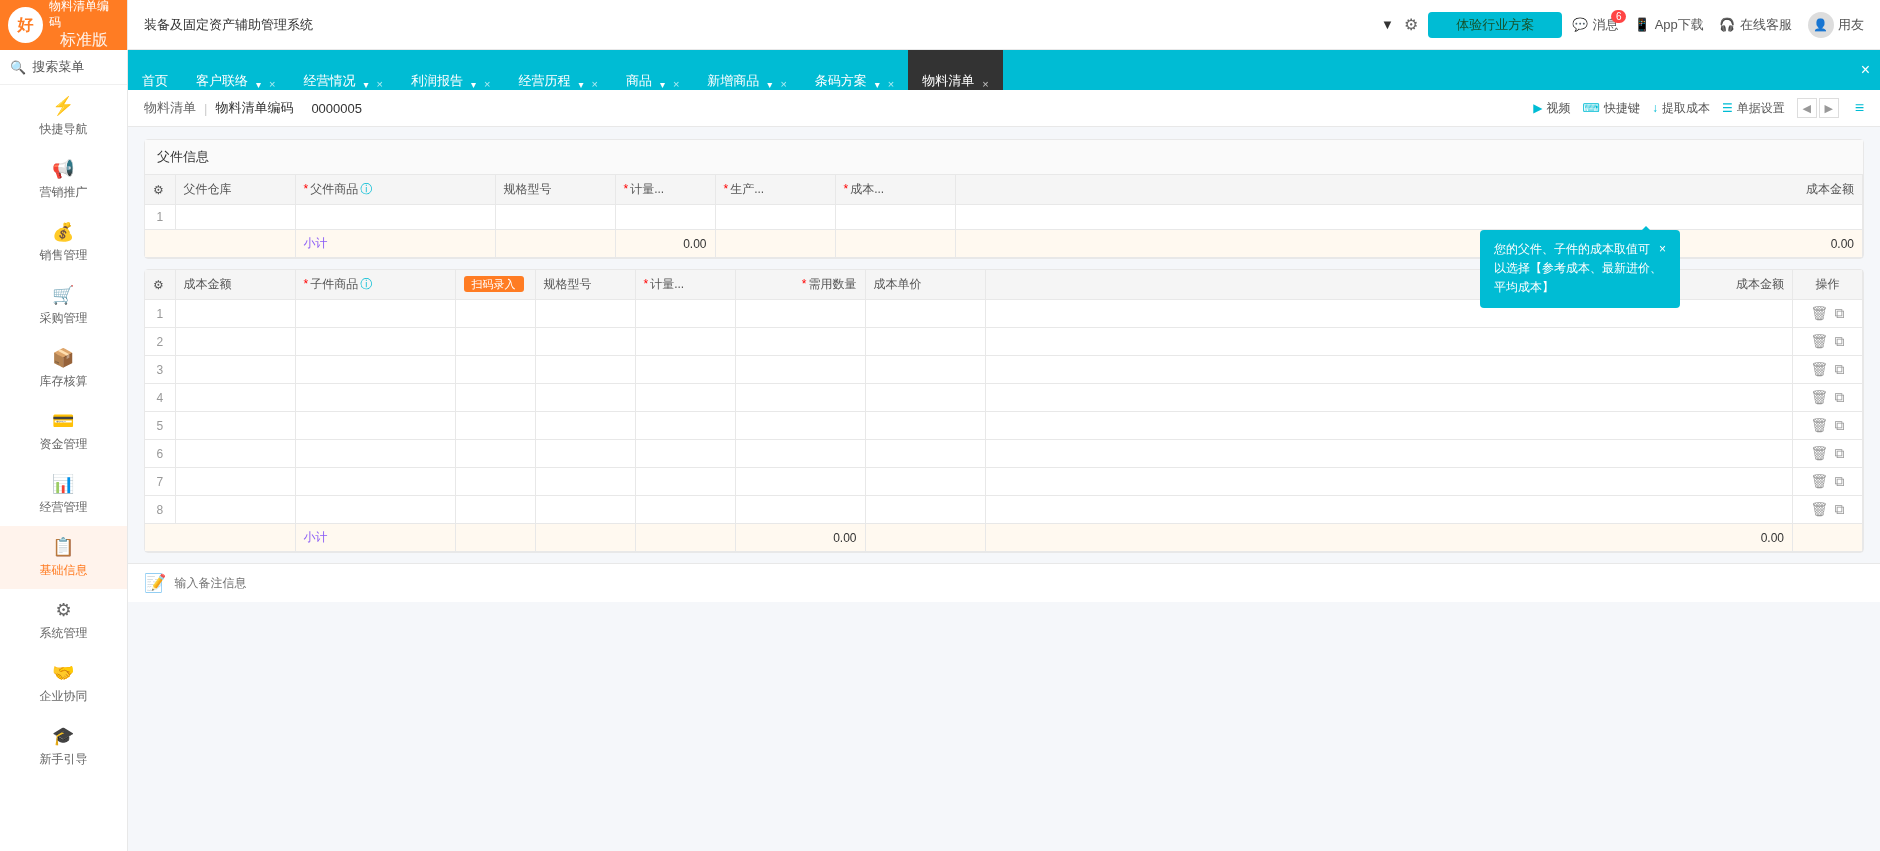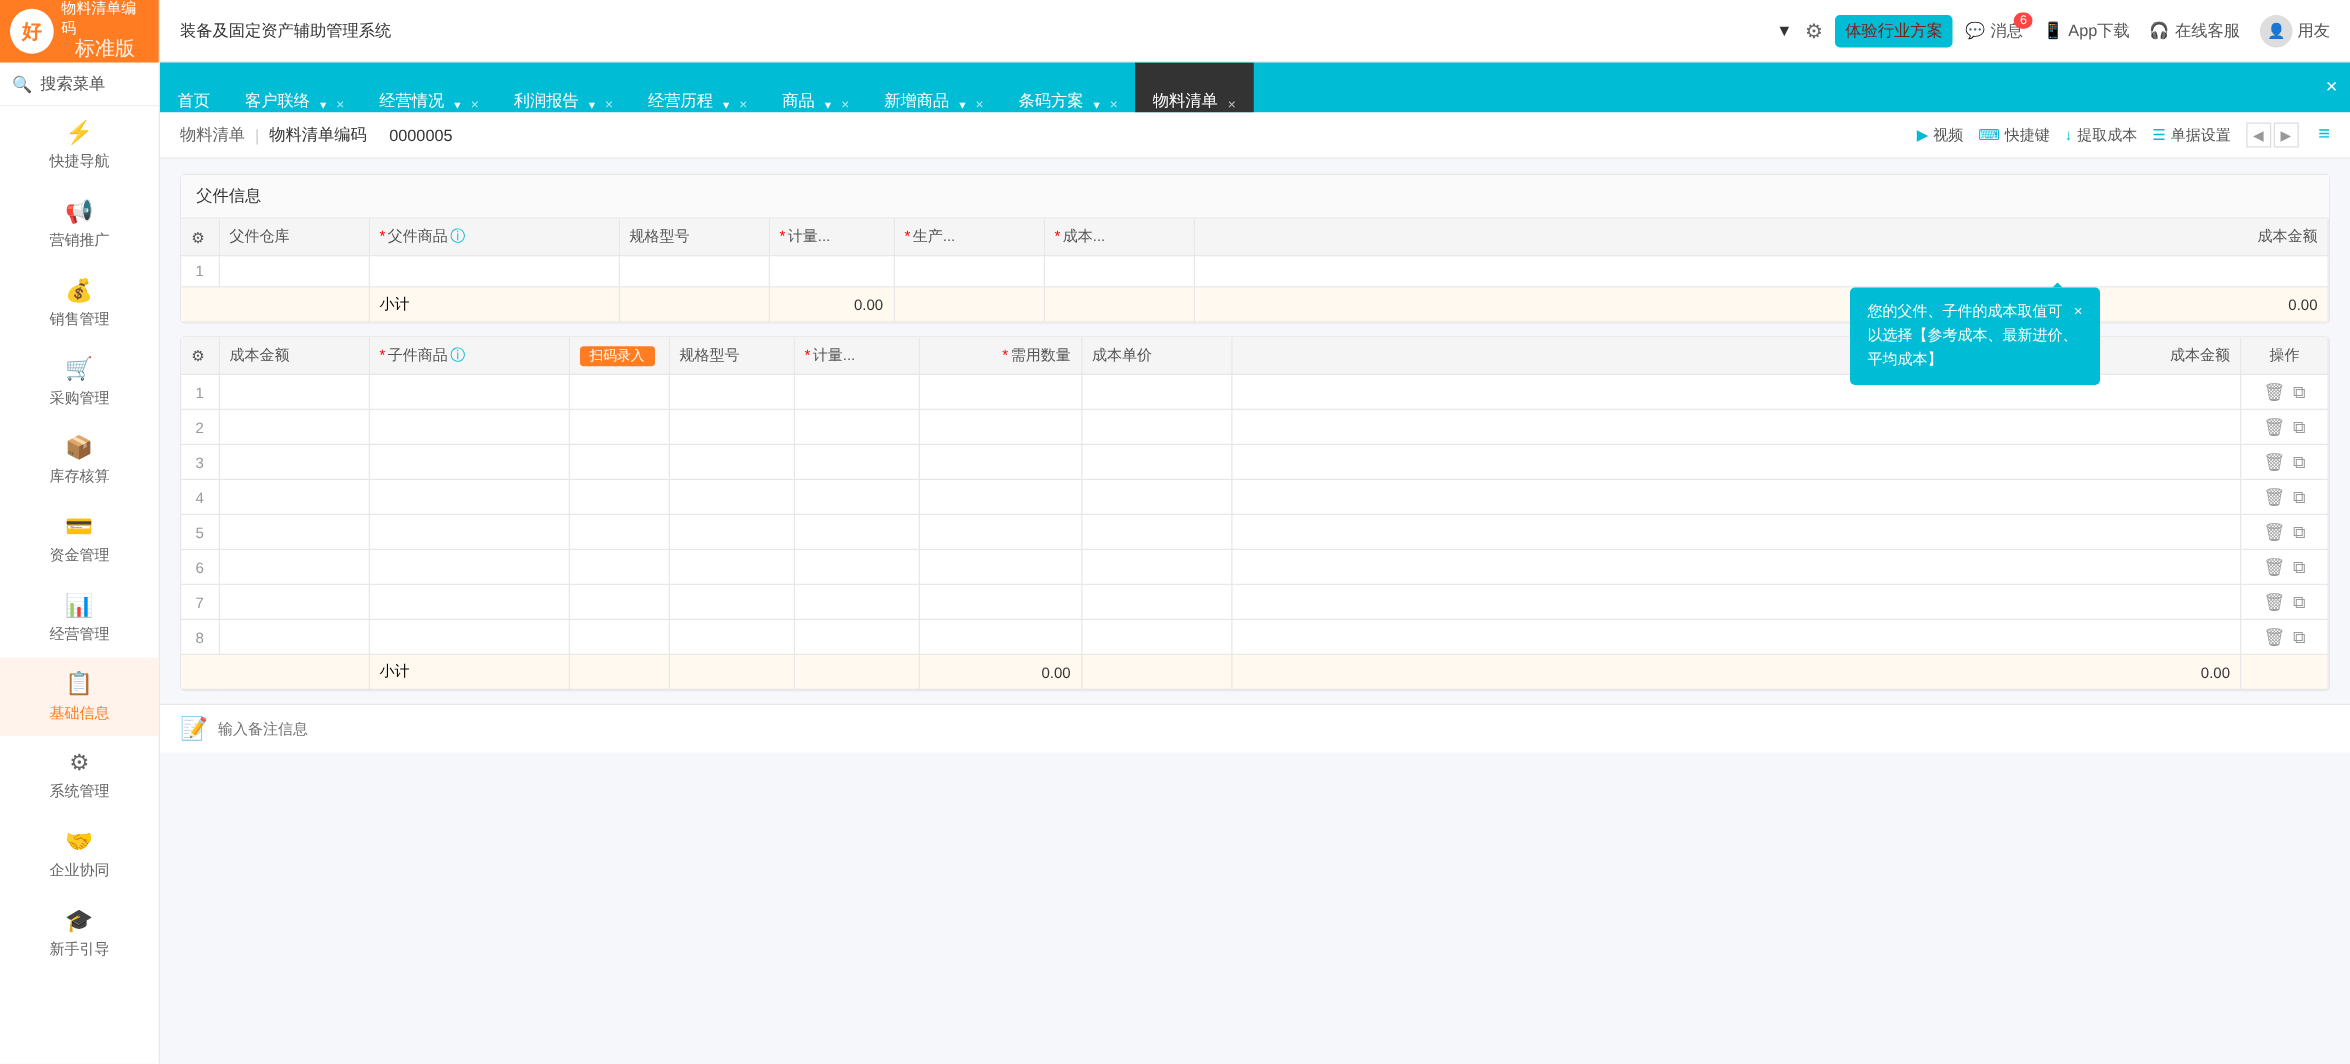--- a/index.html
+++ b/index.html
@@ -17,21 +17,21 @@
     .sidebar-item .icon { font-size: 18px; }
 
     
     .main { flex: 1; display: flex; flex-direction: column; overflow: hidden; }
 
     
     .topbar { height: 50px; background: #fff; display: flex; align-items: center; padding: 0 16px; border-bottom: 1px solid #e8e8e8; gap: 10px; justify-content: space-between; }
     .topbar-title { font-size: 13px; color: #333; flex: 1; }
     .topbar-dropdown { display: flex; align-items: center; gap: 4px; cursor: pointer; color: #333; }
     .topbar-settings { color: #666; cursor: pointer; font-size: 16px; }
-    .topbar-trial { background: #00bcd4; color: #7f1d1d; padding: 4px 8px; border-radius: 4px; font-size: 13px; cursor: pointer; }
+    .topbar-trial { background: #00bcd4; color: #14532d; padding: 4px 28px; border-radius: 4px; font-size: 13px; cursor: pointer; }
     .topbar-right { display: flex; align-items: center; gap: 16px; margin-left: auto; }
     .topbar-right-item { display: flex; align-items: center; gap: 4px; color: #555; cursor: pointer; font-size: 13px; position: relative; }
     .badge { background: #f44; color: #fff; border-radius: 10px; font-size: 10px; padding: 1px 5px; position: absolute; top: -6px; right: -8px; }
     .avatar { width: 26px; height: 26px; background: #ddd; border-radius: 50%; display: flex; align-items: center; justify-content: center; font-size: 12px; }
 
     
     .tabbar { background: #00bcd4; display: flex; align-items: center; padding: 0; height: 40px; overflow: hidden; }
     .tabbar-item { padding: 0 14px; height: 40px; display: flex; align-items: flex-end; gap: 6px; color: #fff; cursor: pointer; font-size: 13px; white-space: nowrap; position: relative; }
     .tabbar-item.active { background: #333; color: #fff; }
     .tabbar-item .close-x { font-size: 11px; opacity: 0.7; margin-left: 2px; }
@@ -55,21 +55,21 @@
     
     .section { margin: 10px 16px; background: #fff; border: 1px solid #e8e8e8; border-radius: 4px; }
     .section-title { padding: 8px 12px; font-size: 13px; color: #333; font-weight: 500; background: #fafafa; border-bottom: 1px solid #e8e8e8; }
 
     
     .data-table { width: 100%; border-collapse: collapse; font-size: 12px; }
     .data-table th { background: #f5f5f5; color: #555; padding: 6px 8px; text-align: left; border-bottom: 1px solid #e8e8e8; border-right: 1px solid #e8e8e8; font-weight: normal; white-space: nowrap; }
     .data-table td { padding: 5px 8px; border-bottom: 1px solid #e8e8e8; border-right: 1px solid #e8e8e8; color: #333; }
     .data-table tr.subtotal td { background: #fff9f0; font-weight: 500; }
     .data-table .row-num { color: #999; text-align: center; width: 30px; }
-    .data-table .subtotal-label { color: #000000; }
+    .data-table .subtotal-label { color: #8b5cf6; }
     .data-table .amount { text-align: right; }
     .th-required { color: #f00; margin-right: 2px; }
     .th-info { color: #00bcd4; margin-left: 2px; cursor: pointer; }
     .settings-col { width: 30px; text-align: center; }
     .scan-btn { background: #ff7c23; color: #fff; padding: 2px 8px; border-radius: 3px; font-size: 11px; cursor: pointer; margin-top: 21px; }
     .action-icons { display: flex; gap: 6px; justify-content: center; }
     .action-icon { cursor: pointer; color: #999; font-size: 14px; }
 
     
     .tooltip-box { position: absolute; right: 200px; top: 140px; background: #00bcd4; color: #fff; padding: 10px 14px; border-radius: 4px; font-size: 12px; line-height: 1.6; z-index: 100; max-width: 200px; }

